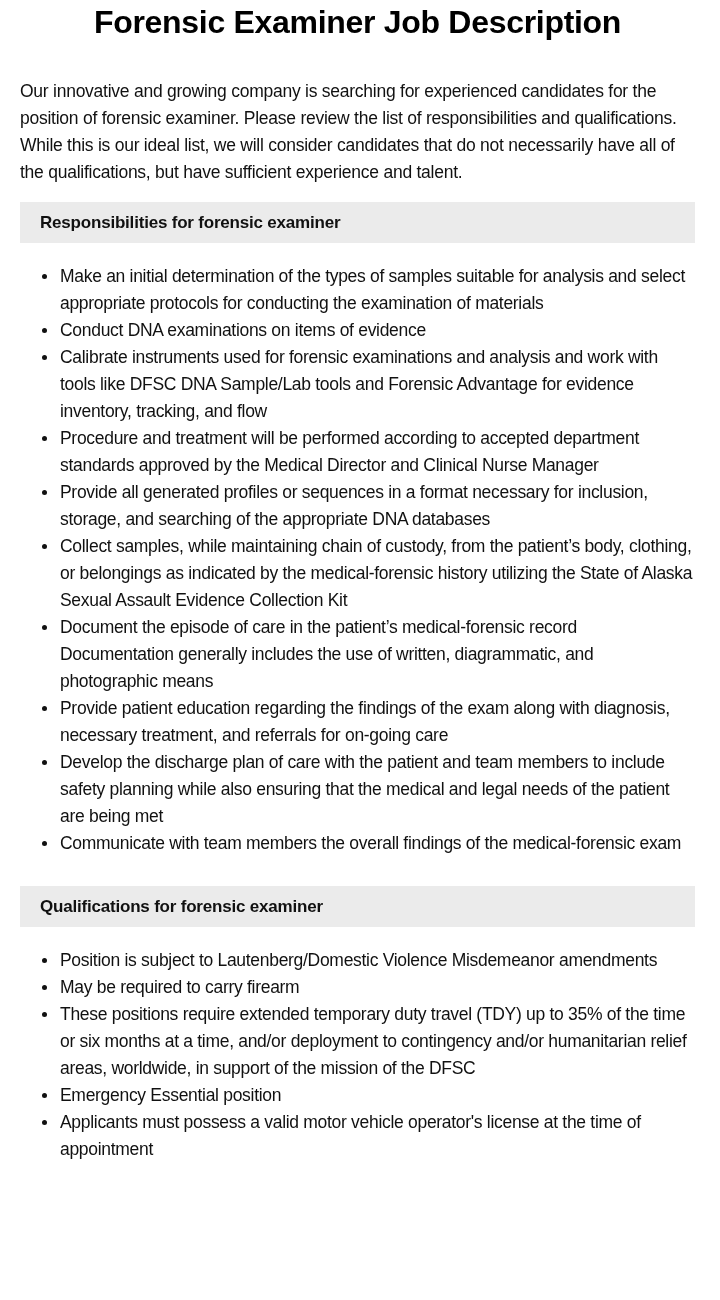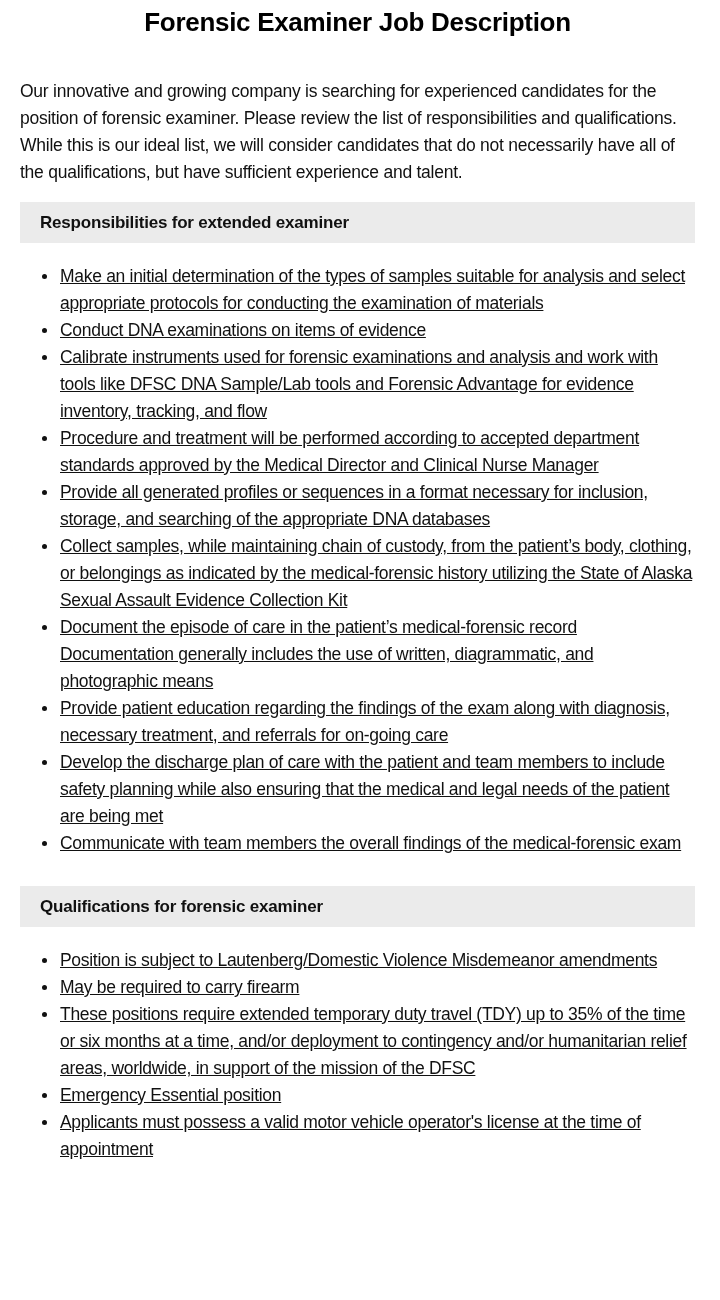--- a/index.html
+++ b/index.html
@@ -16,21 +16,21 @@
     }
     .page {
       padding: 0 25px 0 20px;
     }
     h1.title {
       margin: 0;
       padding-top: 2px;
       height: 44px;
       line-height: 40px;
       text-align: center;
-      font-size: 26px;
+      font-size: 32px;
       font-weight: bold;
       letter-spacing: -0.3px;
       color: #000000;
     }
     p.intro {
       margin: 32px 0 0 0;
       font-size: 17.5px;
       line-height: 27px;
       letter-spacing: -0.25px;
       color: #111111;
@@ -43,21 +43,20 @@
       padding-left: 20px;
       font-size: 17px;
       font-weight: bold;
       letter-spacing: -0.2px;
       color: #111111;
     }
     ul.bullets {
       margin: 20px 0 0 0;
       padding: 0 0 0 40px;
       list-style: none;
-      text-decoration: underline;
     }
     ul.bullets li {
       position: relative;
       font-size: 17.5px;
       line-height: 27px;
       letter-spacing: -0.3px;
       color: #111111;
     }
     ul.bullets li::before {
       content: "";
@@ -73,21 +72,21 @@
       height: 13px;
     }
   </style>
 </head>
 <body>
 
 <div class="page">
   <h1 class="title">Forensic Examiner Job Description</h1>
   <p class="intro">Our innovative and growing company is searching for experienced candidates for the position of forensic examiner. Please review the list of responsibilities and qualifications. While this is our ideal list, we will consider candidates that do not necessarily have all of the qualifications, but have sufficient experience and talent.</p>
 
-  <div class="section-header">Responsibilities for extended examiner</div>
+  <div class="section-header">Responsibilities for forensic examiner</div>
   <ul class="bullets">
     <li>Make an initial determination of the types of samples suitable for analysis and select appropriate protocols for conducting the examination of materials</li>
     <li>Conduct DNA examinations on items of evidence</li>
     <li>Calibrate instruments used for forensic examinations and analysis and work with tools like DFSC DNA Sample/Lab tools and Forensic Advantage for evidence inventory, tracking, and flow</li>
     <li>Procedure and treatment will be performed according to accepted department standards approved by the Medical Director and Clinical Nurse Manager</li>
     <li>Provide all generated profiles or sequences in a format necessary for inclusion, storage, and searching of the appropriate DNA databases</li>
     <li>Collect samples, while maintaining chain of custody, from the patient’s body, clothing, or belongings as indicated by the medical-forensic history utilizing the State of Alaska Sexual Assault Evidence Collection Kit</li>
     <li>Document the episode of care in the patient’s medical-forensic record Documentation generally includes the use of written, diagrammatic, and photographic means</li>
     <li>Provide patient education regarding the findings of the exam along with diagnosis, necessary treatment, and referrals for on-going care</li>
     <li>Develop the discharge plan of care with the patient and team members to include safety planning while also ensuring that the medical and legal needs of the patient are being met</li>

